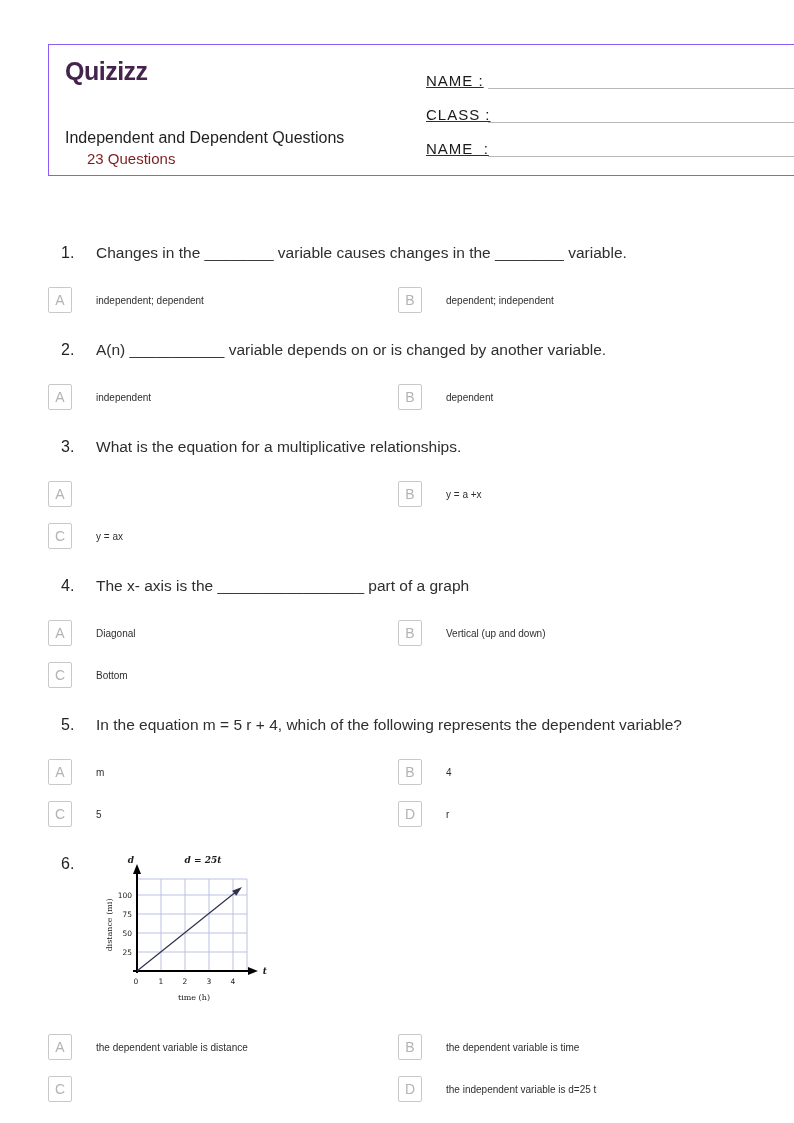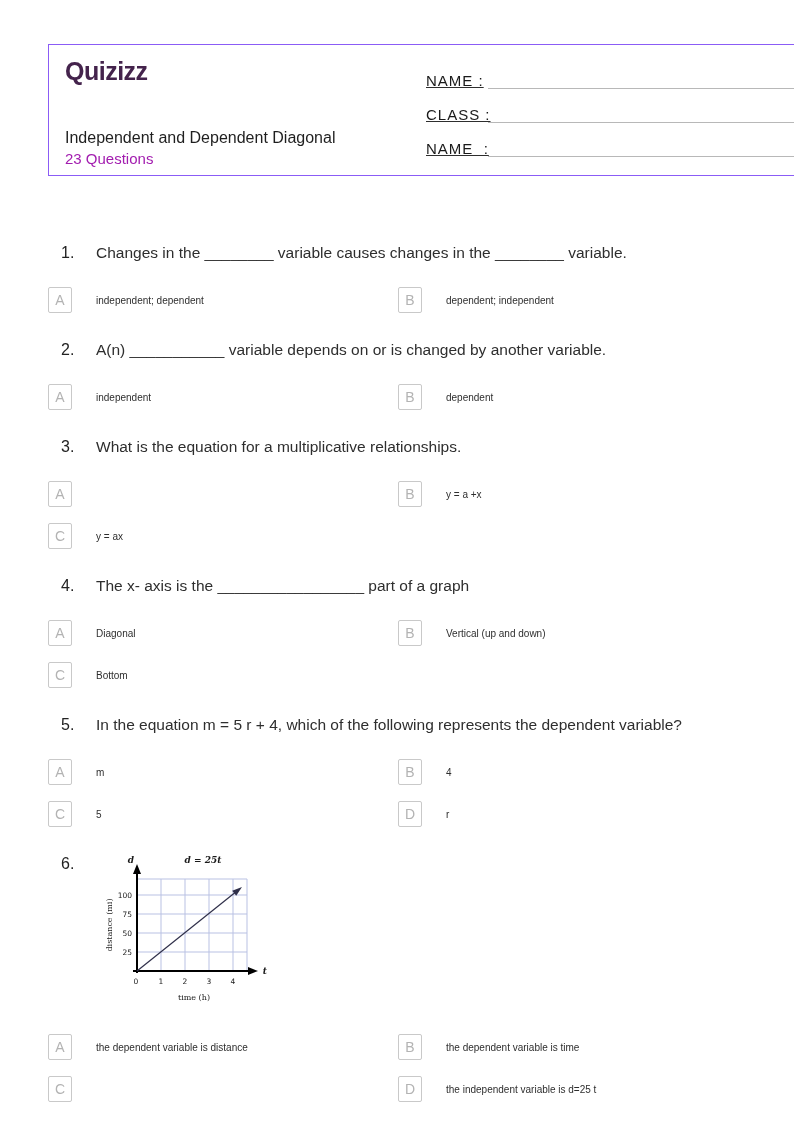--- a/index.html
+++ b/index.html
@@ -6,21 +6,21 @@
   body { width:794px; height:1123px; font-family:"Liberation Sans", sans-serif; color:#2e2e2e; }
   .page { position:relative; width:794px; height:1123px; background:#fff; overflow:hidden; }
 
   
   .header-box { position:absolute; left:48px; top:44px; width:788px; height:132px;
                 border:1px solid #8b5cf6; box-sizing:border-box; background:#fff; }
   .logo { position:absolute; left:16px; top:12px; font-size:25px; font-weight:700;
           color:#44234c; letter-spacing:-0.5px; }
   .title-block { position:absolute; left:16px; bottom:8px; }
   .doc-title { font-size:16px; color:#1f1f1f; margin:0 0 3px 0; }
-  .doc-subtitle { font-size:15px; color:#a21caf; }
+  .doc-subtitle { font-size:15px; color:#7f1d1d;margin-left:22px; }
   .fields { position:absolute; left:377px; top:24px; right:13px;text-decoration:underline; }
   .field-row { display:flex; align-items:flex-end; height:20px; margin-bottom:14px; }
   .field-label { width:62px; font-size:15px; color:#1a1a1a; letter-spacing:1px; white-space:pre; }
   .field-line { flex:1; height:15px; border-bottom:1px solid #b8b8b8; }
 
   
   .questions { position:absolute; left:48px; top:242px; width:698px; }
   .question { margin-bottom:26px; }
   .q-row { display:flex; line-height:21px; margin-bottom:24px; }
   .q-num { width:48px; padding-left:13px; box-sizing:border-box; font-size:16px; color:#222; flex:none; }
@@ -40,21 +40,21 @@
   .chart .chart-title { font-style:italic; font-weight:bold; font-size:9px; }
 </style>
 </head>
 <body>
 
 <div class="page">
 
   <div class="header-box">
     <div class="logo">Quizizz</div>
     <div class="title-block">
-      <div class="doc-title">Independent and Dependent Diagonal</div>
+      <div class="doc-title">Independent and Dependent Questions</div>
       <div class="doc-subtitle">23 Questions</div>
     </div>
     <div class="fields">
       <div class="field-row">
         <span class="field-label">NAME :</span>
         <span class="field-line"></span>
       </div>
       <div class="field-row">
         <span class="field-label">CLASS :</span>
         <span class="field-line"></span>

